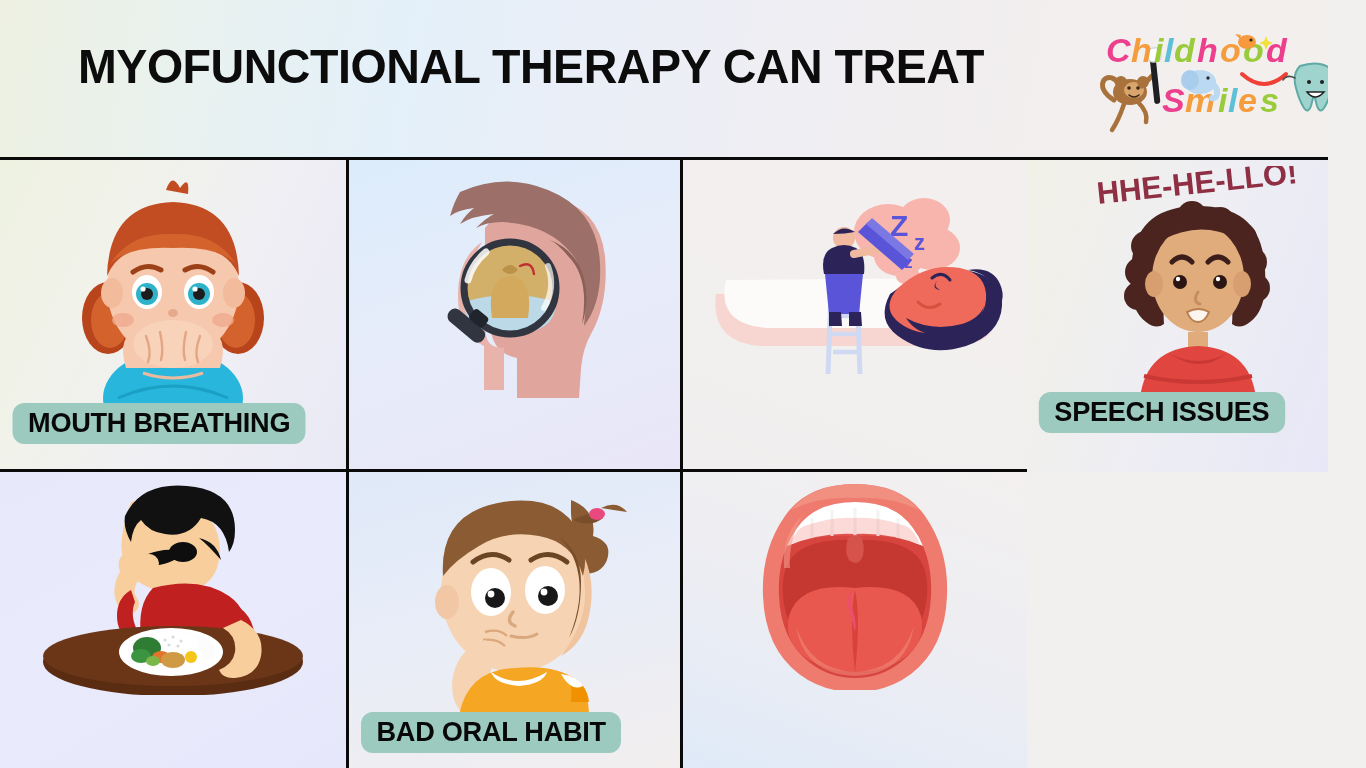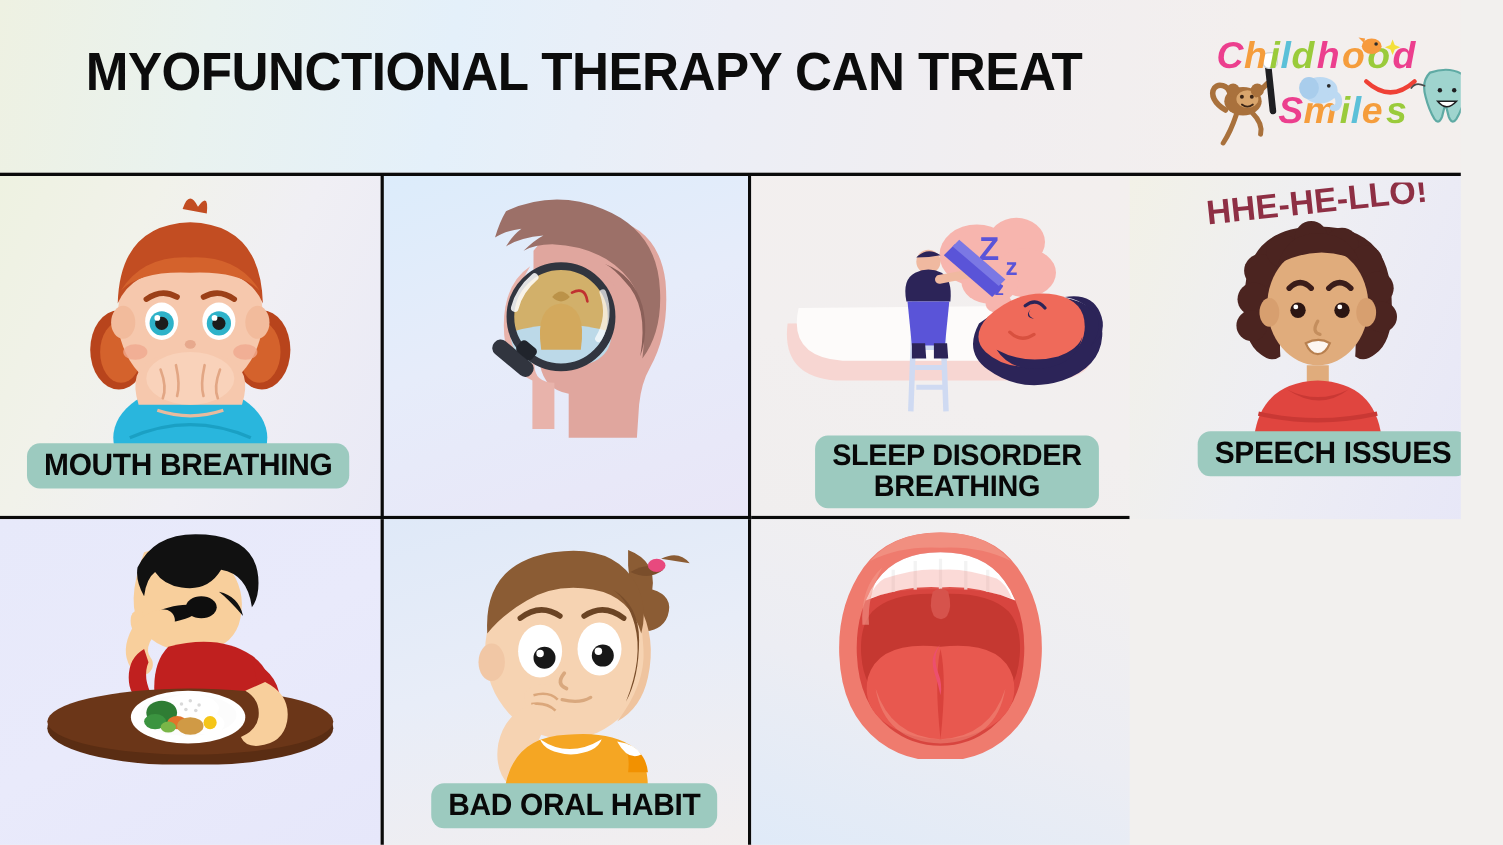--- a/index.html
+++ b/index.html
@@ -50,21 +50,21 @@
   .bg-e { background:linear-gradient(110deg,#f2f1e7 0%,#eeeef3 45%,#e6e6f8 100%); }
   .bg-f { background:linear-gradient(150deg,#e7e9fa 0%,#e9eafb 50%,#e6e7fa 100%); }
   .bg-g { background:linear-gradient(165deg,#dfe9f8 0%,#e8edf8 45%,#f2eeee 100%); }
   .bg-h { background:linear-gradient(200deg,#f3f0ef 0%,#ecedf3 55%,#dfeaf8 100%); }
 
   .art { position:absolute; left:0; right:0; top:0; display:flex; align-items:center; justify-content:center; }
   .art svg { display:block; }
 
   
   .label-wrap {
-    position:absolute; left:0; right:16px; display:flex; justify-content:flex-end;
+    position:absolute; left:0; right:0; display:flex; justify-content:flex-start;
     padding:0 8px;
   }
   .label {
     background:#9ccabf;
     border-radius:12px;
     padding:5px 16px 7px 16px;
     text-align:center;
     font-family:"Liberation Sans Narrow","Liberation Sans", sans-serif;
     font-weight:bold;
     font-size:28px;
@@ -263,24 +263,20 @@
             <path d="M198 118 q-14 26 8 42 q30 22 68 10 q34 -12 36 -40 q2 -26 -28 -34 q-40 -10 -84 22 z" fill="#2c2458"></path>
             <path d="M206 112 q28 -26 62 -20 q28 6 26 32 q-2 22 -30 30 q-38 10 -60 -10 q-14 -14 2 -32 z" fill="#ef6a5a"></path>
             <path d="M214 142 q26 14 56 6 q18 -6 22 -18 q-4 22 -30 28 q-34 6 -48 -16 z" fill="#2c2458"></path>
             <path d="M246 104 q-6 6 2 10 q-10 -2 -2 -10 z" fill="#2c2458"></path>
             <path d="M240 102 q10 -8 18 2" fill="none" stroke="#2c2458" stroke-width="3" stroke-linecap="round"></path>
             <path d="M226 126 q10 10 22 2" fill="none" stroke="#d8503f" stroke-width="3" stroke-linecap="round"></path>
             <path d="M276 94 q24 -4 32 14 q8 18 -8 30 q14 -20 0 -32 q-10 -10 -24 -12 z" fill="#2c2458"></path>
           </g>
         </svg>
       </div>
-      <div class="label-wrap" style="top:236px">
-        <div class="label two-line">SLEEP DISORDER
-BREATHING</div>
-      </div>
     </div>
 
     <div class="cell last-row bg-e">
       <div class="art" style="top:6px;height:232px">
         <svg width="250" height="232" viewBox="0 0 250 232">
           <g font-family="Liberation Sans, sans-serif" font-weight="bold" font-size="31" fill="#8e2f44">
             <text x="28" y="38" transform="rotate(-6 28 38)">HHE-HE-LLO!</text>
           </g>
           <path d="M128 40 q60 0 66 54 q6 48 -14 62 q-10 8 -18 2 q4 -52 -34 -56 q-38 4 -34 56 q-8 6 -18 -2 q-20 -14 -14 -62 q6 -54 66 -54 z" fill="#4b2420"></path>
           <circle cx="76" cy="80" r="15" fill="#4b2420"></circle>

